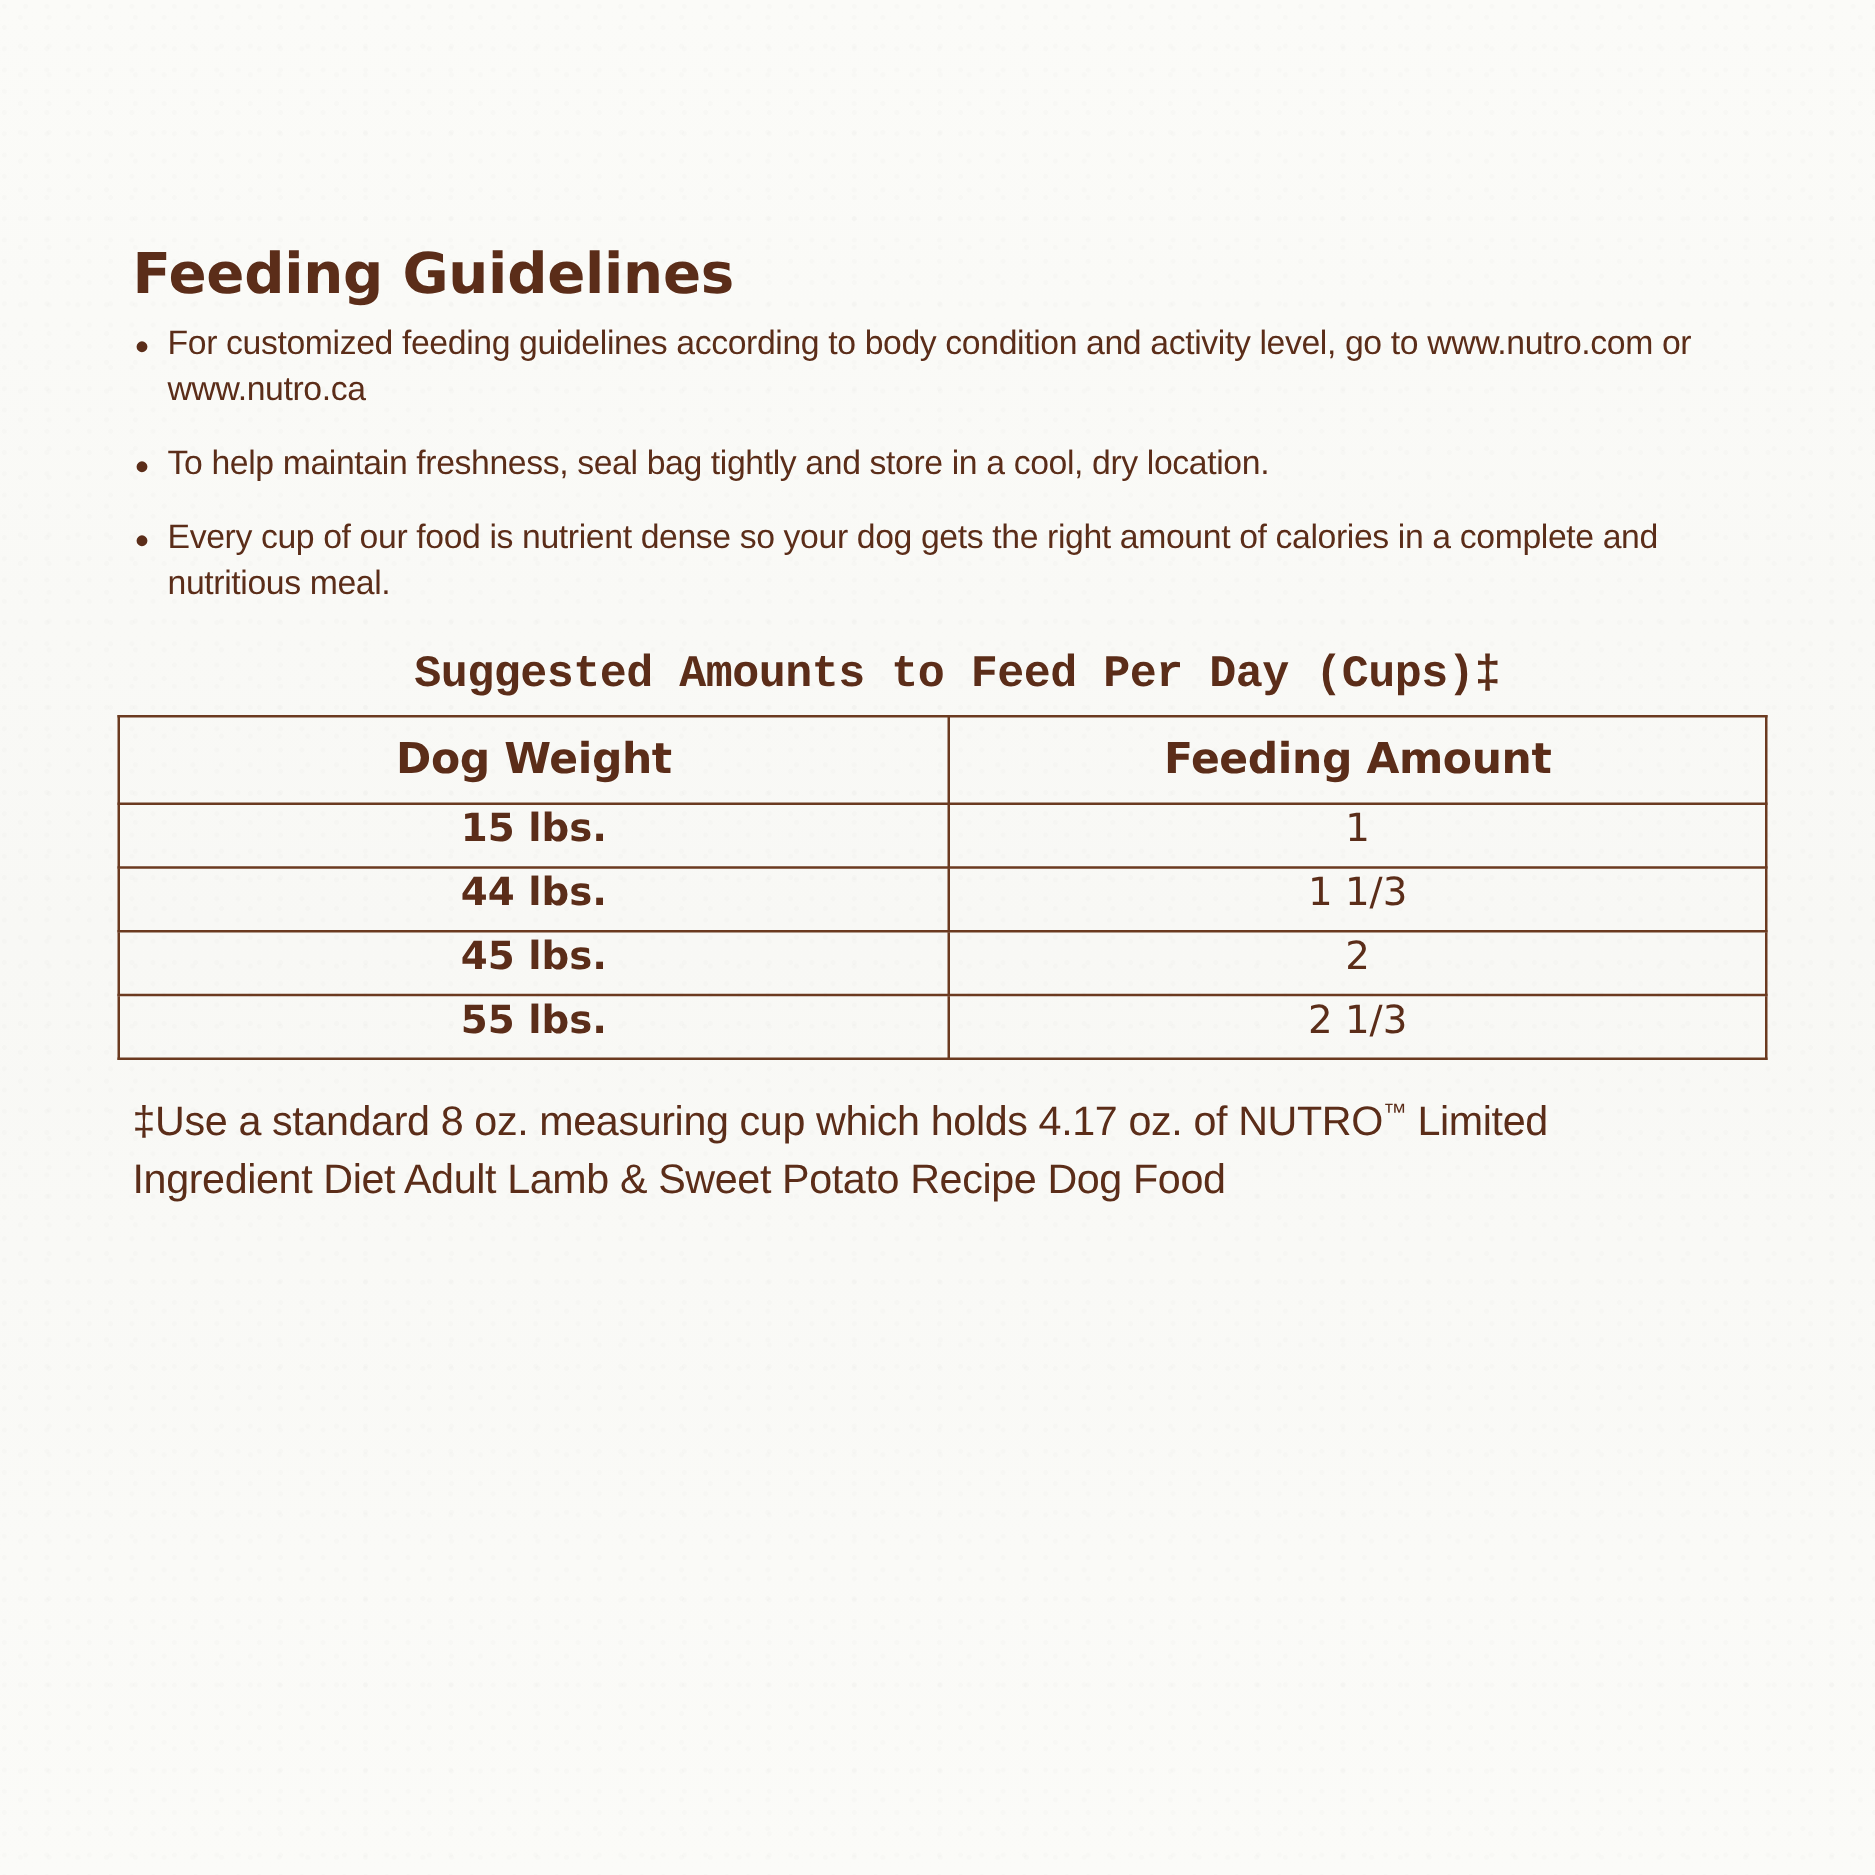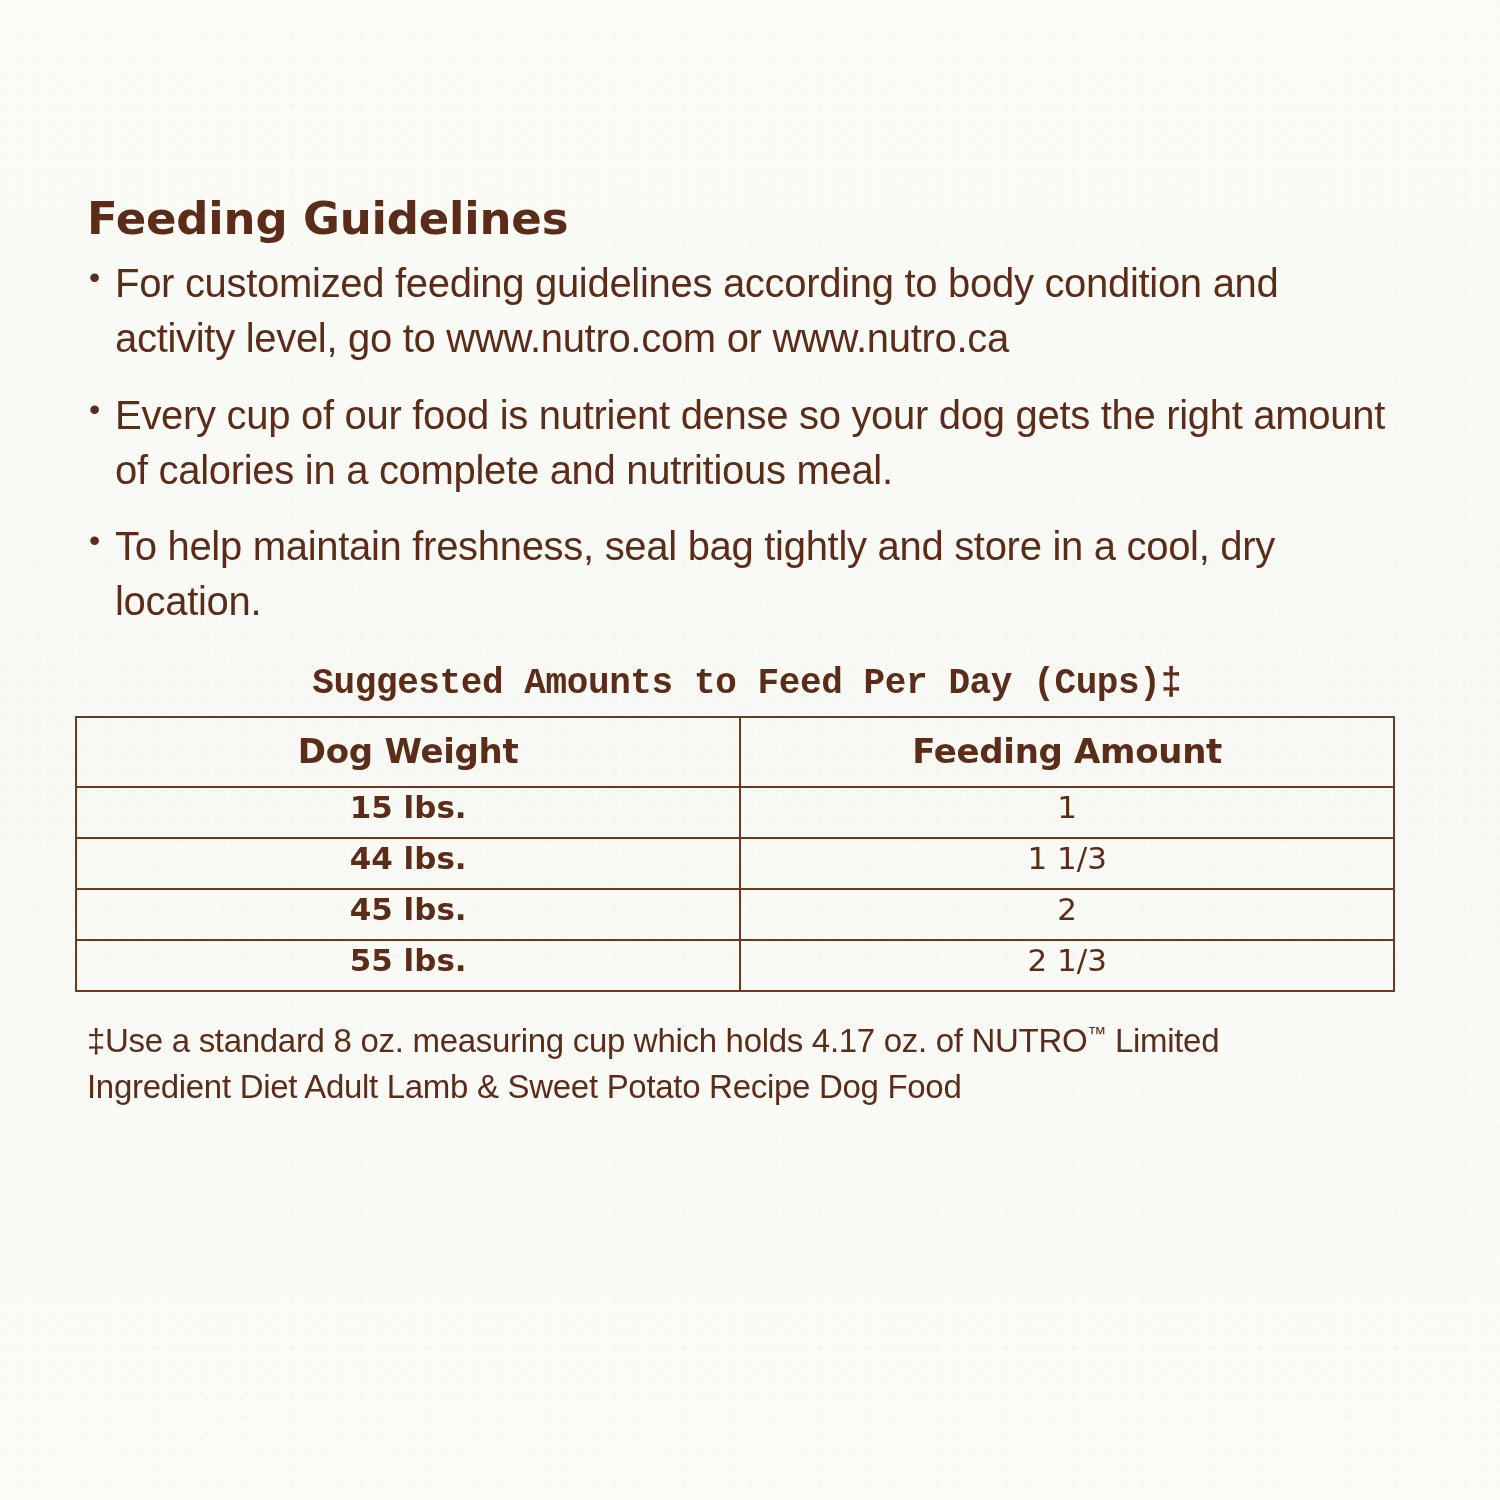--- a/index.html
+++ b/index.html
@@ -20,21 +20,21 @@
     height: 1500px;
     box-sizing: border-box;
     background:
       radial-gradient(circle at 20% 30%, rgba(0,0,0,0.012) 0 2px, transparent 2px),
       radial-gradient(circle at 70% 60%, rgba(0,0,0,0.010) 0 2px, transparent 2px),
       linear-gradient(180deg, #fbfbf8 0%, #f8f8f5 50%, #fbfbf8 100%);
     background-size: 17px 17px, 23px 23px, 100% 100%;
   }
   .content {
     position: absolute;
-    left: 87px;
+    left: 106px;
     top: 195px;
     width: 1320px;
   }
 
   h1.title {
     font-family: "DejaVu Sans", sans-serif;
     font-weight: bold;
     font-size: 45px;
     line-height: 1.05;
     margin: 0 0 14px 0;
@@ -43,21 +43,21 @@
   }
 
   ul.bullets {
     list-style: none;
     margin: 0;
     padding: 0;
   }
   ul.bullets li {
     position: relative;
     padding-left: 28px;
-    font-size: 40px;
+    font-size: 27px;
     line-height: 1.37;
     margin-bottom: 22px;
     color: #5b2d19;
     font-family: "Liberation Sans", sans-serif;
     letter-spacing: -0.3px;
   }
   ul.bullets li::before {
     content: "•";
     position: absolute;
     left: 2px;
@@ -122,22 +122,22 @@
 </head>
 <body>
 
 <div class="page">
   <div class="content">
 
     <h1 class="title">Feeding Guidelines</h1>
 
     <ul class="bullets">
       <li>For customized feeding guidelines according to body condition and activity level, go to www.nutro.com or www.nutro.ca</li>
+      <li>To help maintain freshness, seal bag tightly and store in a cool, dry location.</li>
       <li>Every cup of our food is nutrient dense so your dog gets the right amount of calories in a complete and nutritious meal.</li>
-      <li>To help maintain freshness, seal bag tightly and store in a cool, dry location.</li>
     </ul>
 
     <div class="table-title">Suggested Amounts to Feed Per Day (Cups)‡</div>
 
     <table class="feed">
       <colgroup>
           <col class="c1">
           <col class="c2">
         </colgroup>
       <thead>

